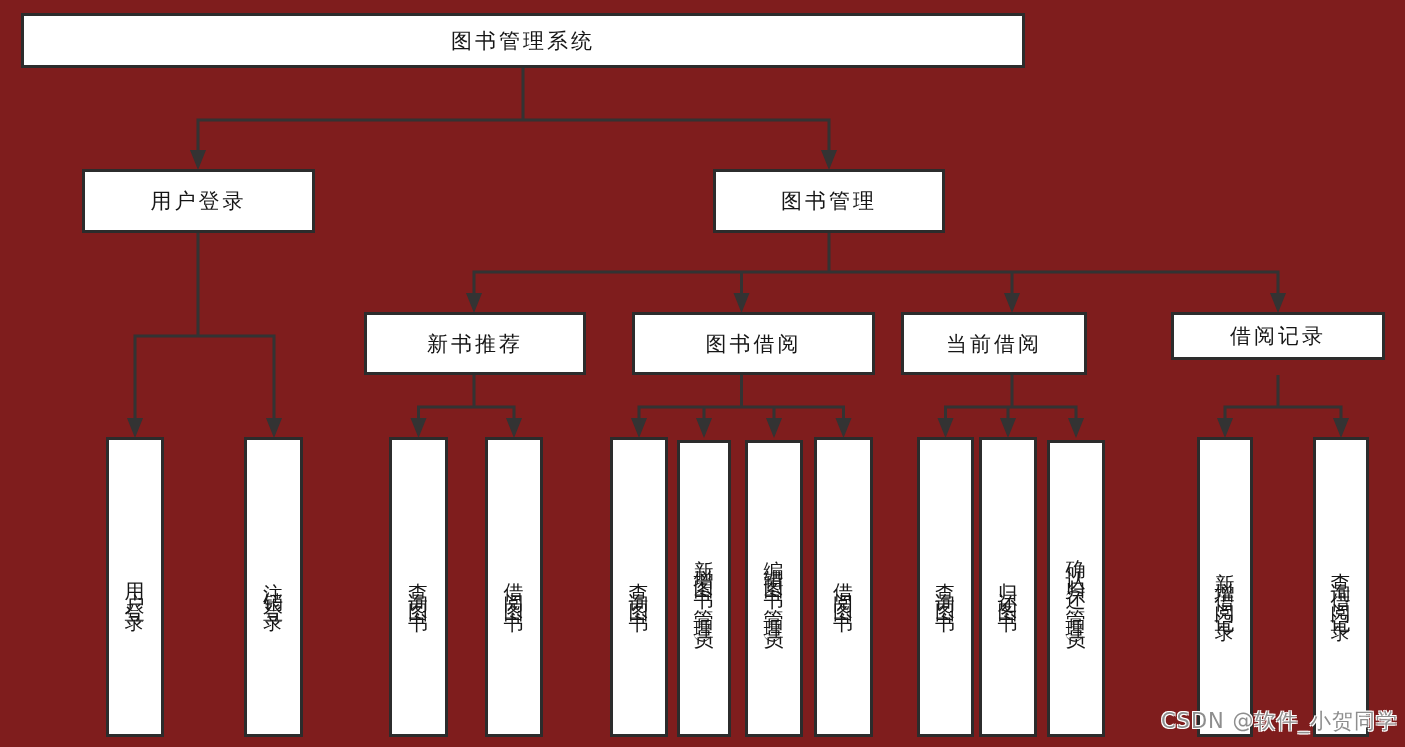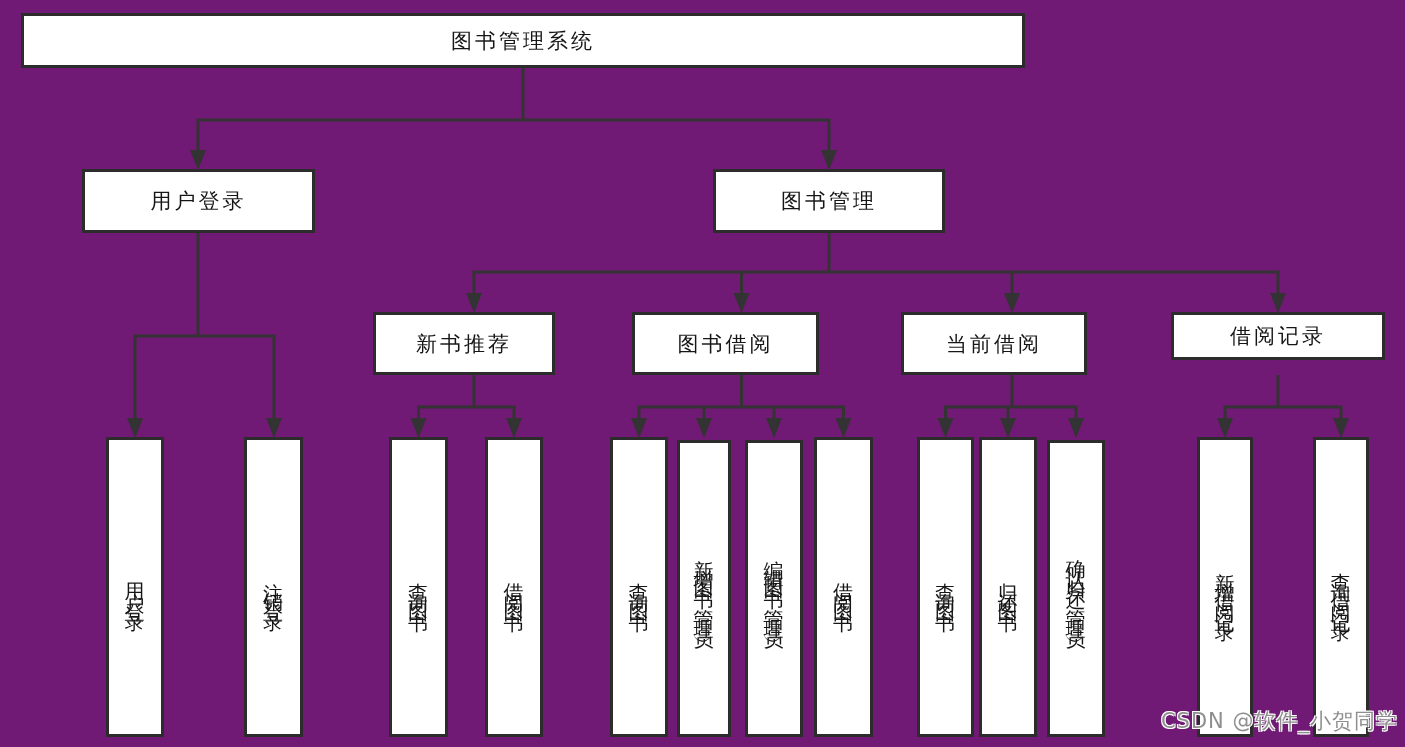--- a/index.html
+++ b/index.html
@@ -1,17 +1,17 @@
 <!DOCTYPE html>
 <html><head>
 <meta charset="utf-8">
 <style>
   html,body{margin:0;padding:0;background:#ffffff;}
   .canvas{
-    position:relative;width:1405px;height:747px;background:#701a75;overflow:hidden;
+    position:relative;width:1405px;height:747px;background:#7f1d1d;overflow:hidden;
     font-family:"DejaVu Sans","Liberation Sans",sans-serif;
   }
   svg.wires{position:absolute;left:0;top:0;z-index:1;}
   .box{
     position:absolute;background:#ffffff;border:3px solid #2c2c2c;box-sizing:border-box;
     display:flex;align-items:center;justify-content:center;color:#161616;z-index:2;
   }
   .hlabel{font-size:21px;letter-spacing:3px;white-space:nowrap;}
   .vbox .vlabel{
     writing-mode:vertical-rl;font-size:20px;letter-spacing:10px;line-height:1;white-space:nowrap;
@@ -89,24 +89,24 @@
     <span class="hlabel">图书管理系统</span>
   </div>
 
   <div class="box" style="left:82px;top:169px;width:233px;height:64px">
     <span class="hlabel">用户登录</span>
   </div>
   <div class="box" style="left:713px;top:169px;width:232px;height:64px">
     <span class="hlabel">图书管理</span>
   </div>
 
-  <div class="box" style="left:373px;top:312px;width:182px;height:63px">
+  <div class="box" style="left:364px;top:312px;width:222px;height:63px">
     <span class="hlabel">新书推荐</span>
   </div>
-  <div class="box" style="left:632px;top:312px;width:187px;height:63px">
+  <div class="box" style="left:632px;top:312px;width:243px;height:63px">
     <span class="hlabel">图书借阅</span>
   </div>
   <div class="box" style="left:901px;top:312px;width:186px;height:63px">
     <span class="hlabel">当前借阅</span>
   </div>
   <div class="box" style="left:1171px;top:312px;width:214px;height:48px">
     <span class="hlabel">借阅记录</span>
   </div>
 
   <div class="box vbox" style="left:106px;top:437px;width:58px;height:300px">

